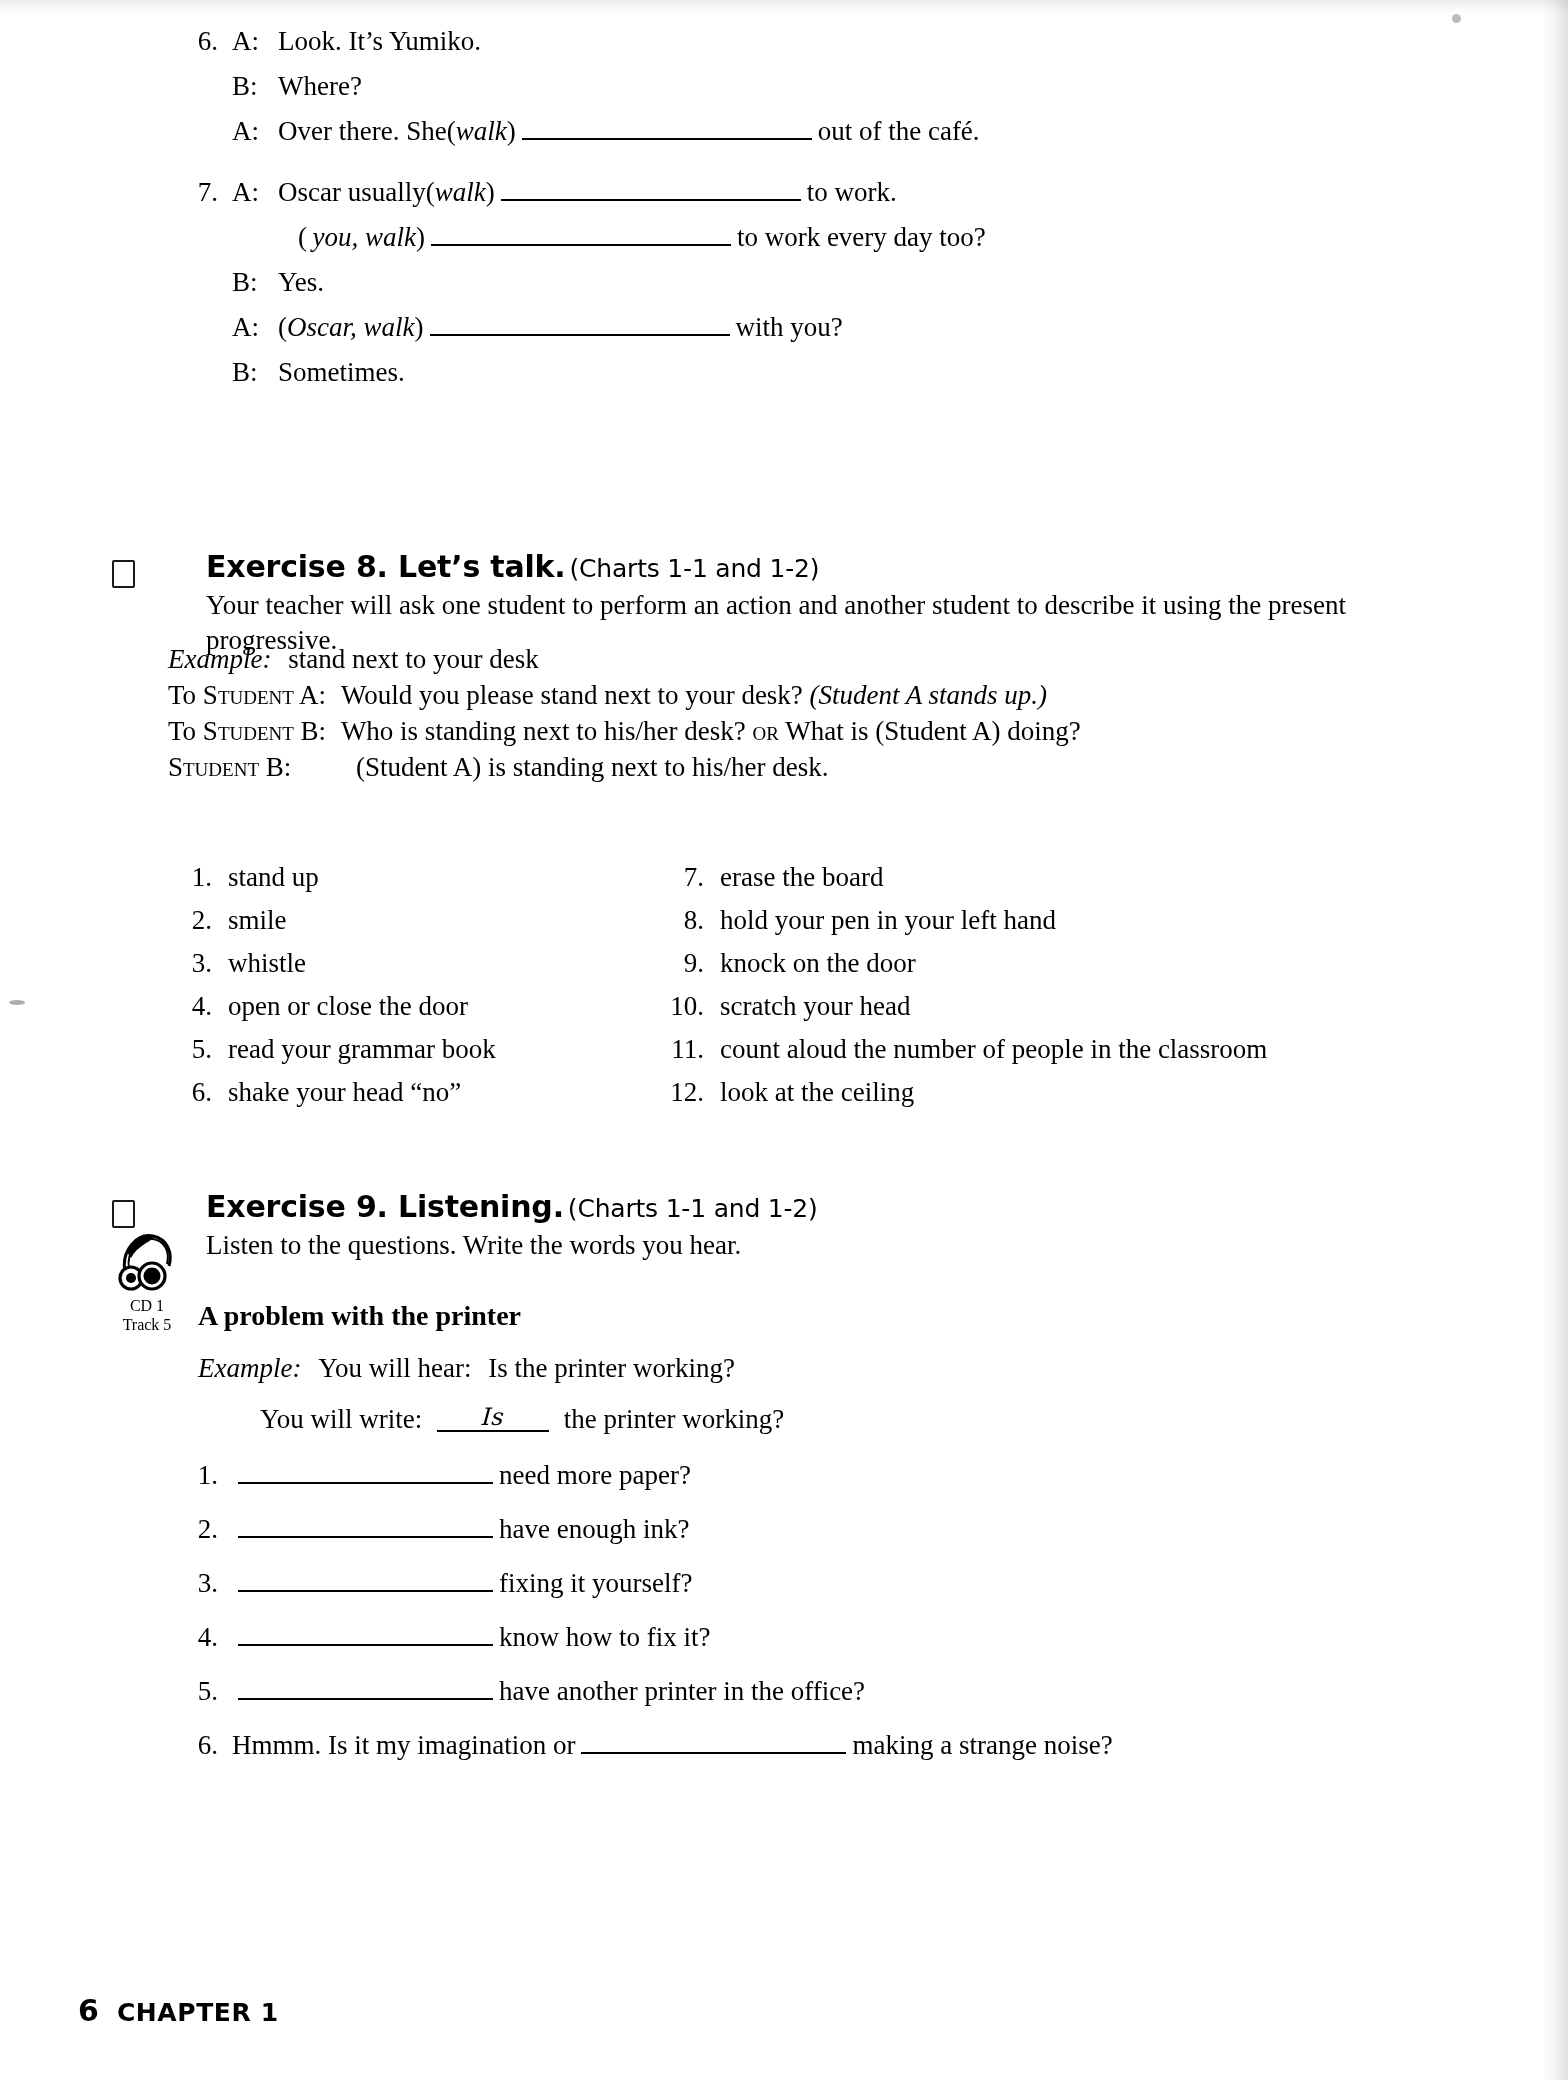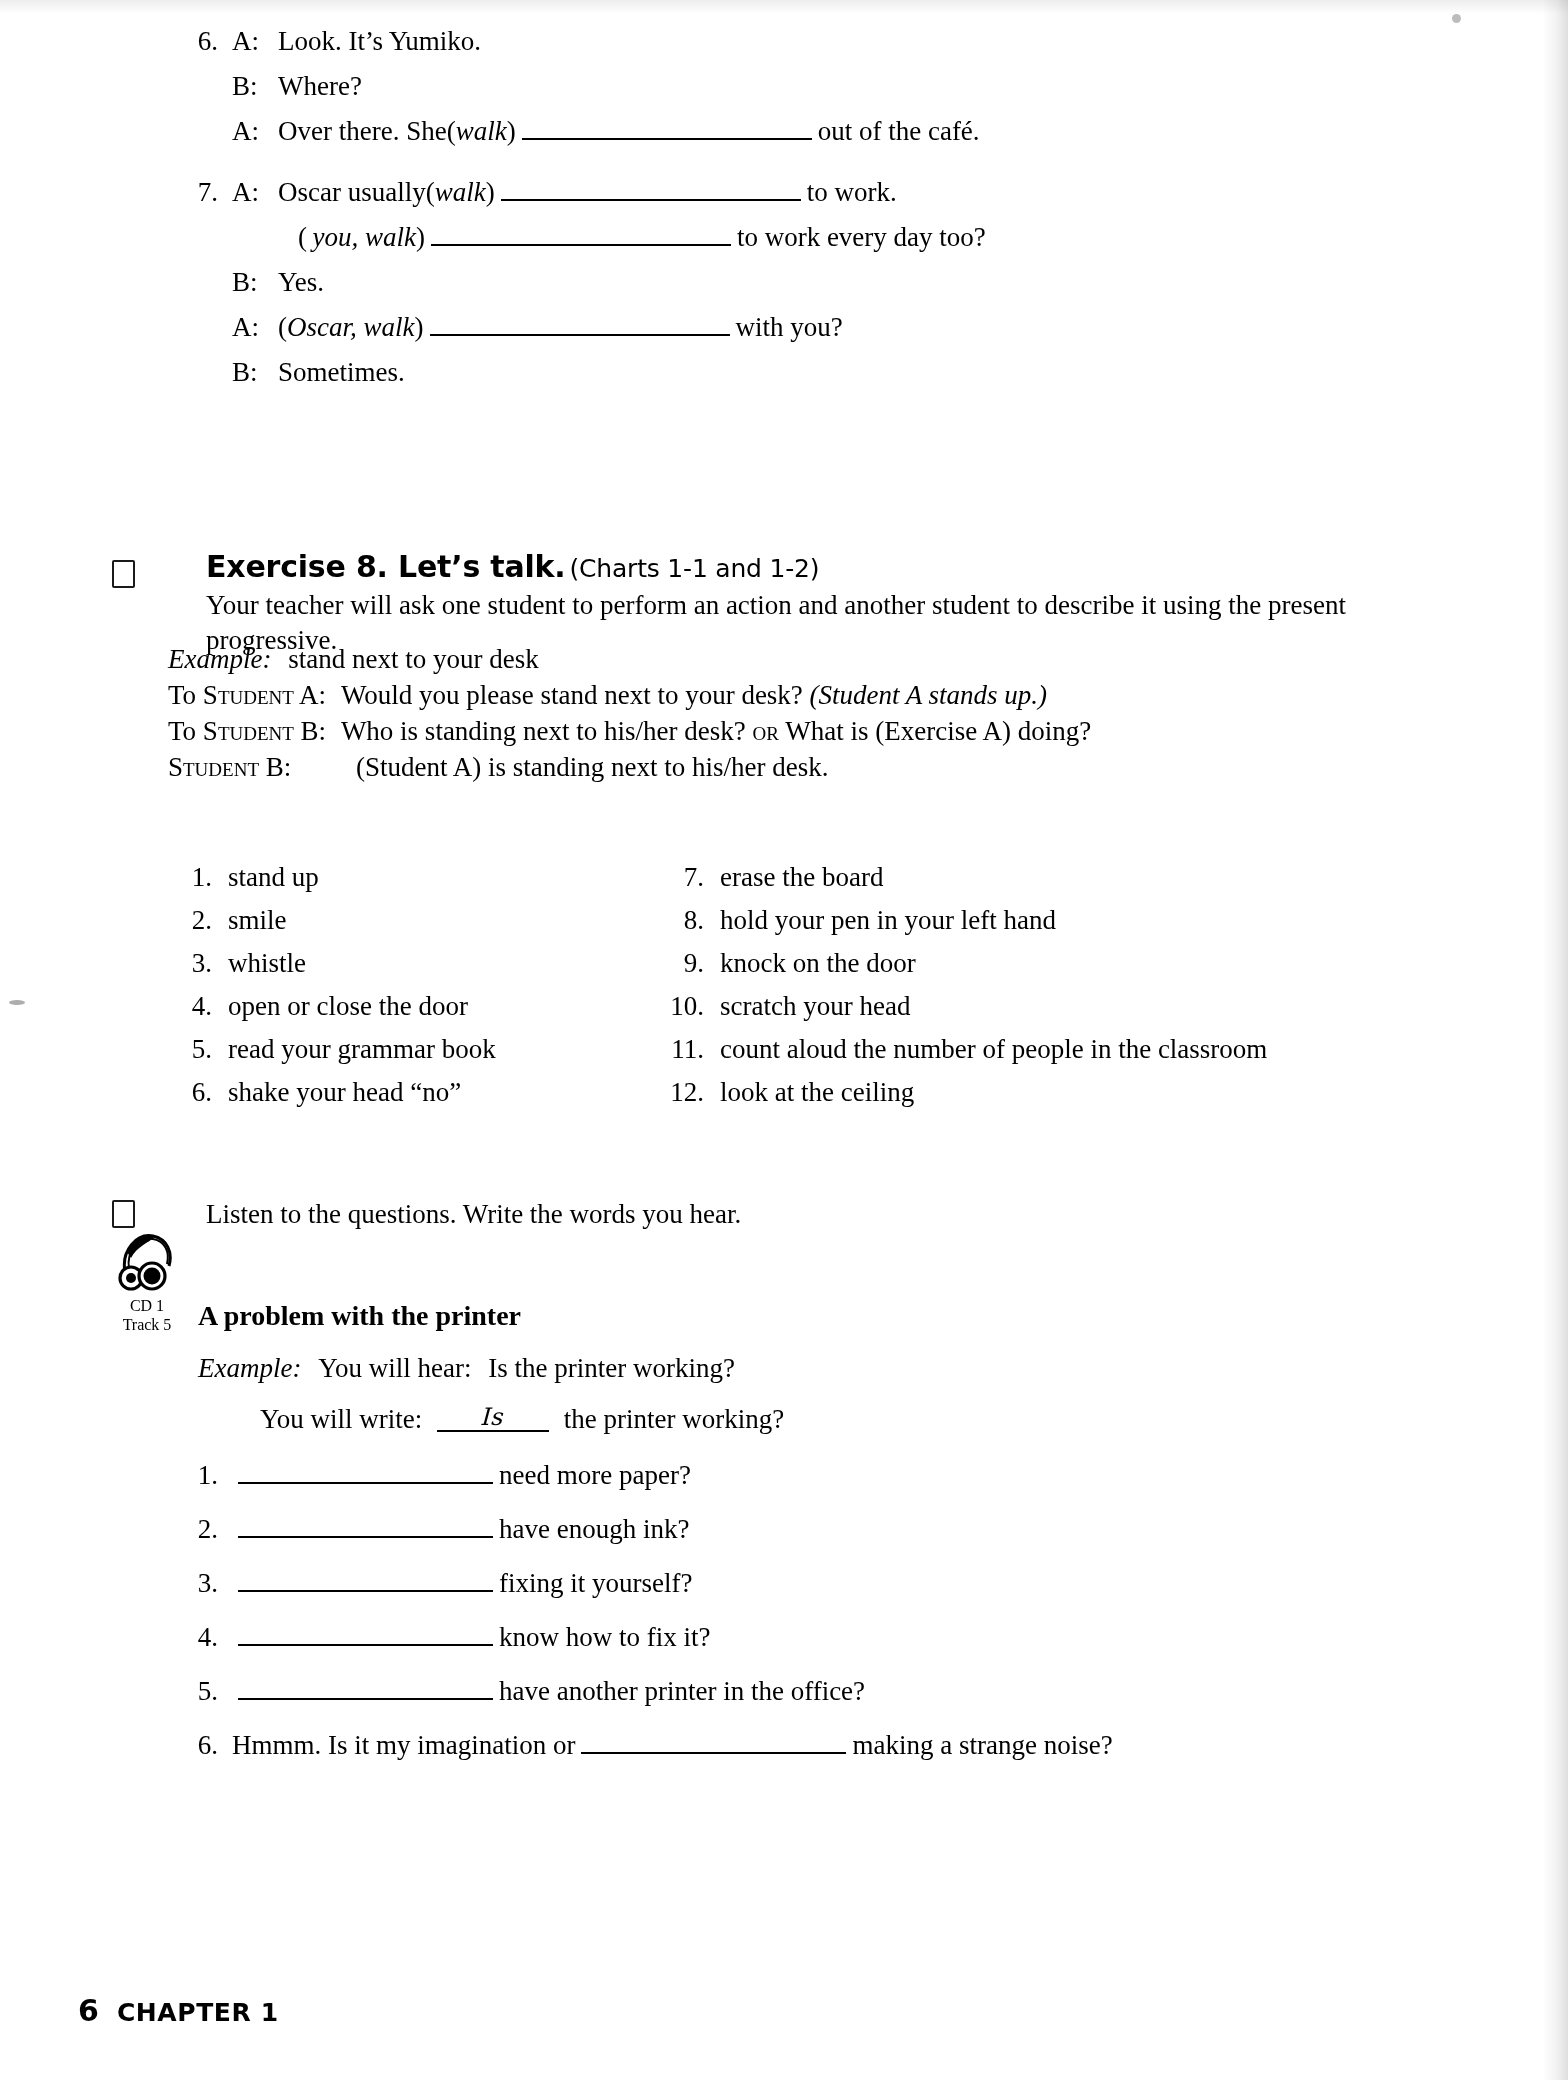--- a/index.html
+++ b/index.html
@@ -278,21 +278,21 @@
     <div class="rline">
       <span class="ital">Example:</span>
       <span style="margin-left:10px;">stand next to your desk</span>
     </div>
     <div class="rline">
       <span>To </span><span class="smallcaps">Student</span><span> A:</span>
       <span style="margin-left:8px;">Would you please stand next to your desk?  </span><span class="ital">(Student A stands up.)</span>
     </div>
     <div class="rline">
       <span>To </span><span class="smallcaps">Student</span><span> B:</span>
-      <span style="margin-left:8px;">Who is standing next to his/her desk?  </span><span class="smallcaps">or</span><span>  What is (Exercise A) doing?</span>
+      <span style="margin-left:8px;">Who is standing next to his/her desk?  </span><span class="smallcaps">or</span><span>  What is (Student A) doing?</span>
     </div>
     <div class="rline">
       <span class="smallcaps">Student</span><span> B:</span>
       <span style="margin-left:58px;">(Student A) is standing next to his/her desk.</span>
     </div>
   </div>
 
   <div class="twocol" style="left:172px; top:864px;">
     <div class="col colA" style="width:340px;">
       <div class="li">
@@ -344,20 +344,24 @@
       <div class="li">
           <span class="li-num">12.</span>
           <span>look at the ceiling</span>
         </div>
     </div>
   </div>
 
   <div class="ex-block" style="left:112px; top:1192px; width:1340px;">
     <div class="ex-checkbox" style="top:8px;"></div>
     <div style="margin-left:94px;">
+      <div>
+        <span class="ex-title">Exercise 9. Listening.</span>
+        <span class="ex-charts">(Charts 1-1 and 1-2)</span>
+      </div>
       <div class="ex-direction">Listen to the questions.  Write the words you hear.</div>
     </div>
   </div>
 
   <div class="cdbadge" style="left:104px; top:1228px;">
     <svg class="headphones" width="64" height="66" viewBox="0 0 64 66">
       <path d="M10 44 C6 22, 22 5, 38 8 C52 11, 58 24, 54 38" fill="none" stroke="#000" stroke-width="3"></path>
       <path d="M14 41 C11 23, 24 9, 38 11 C50 13, 55 24, 52 36" fill="none" stroke="#000" stroke-width="2"></path>
       <path d="M12 24 C17 11, 31 6, 39 9 C34 15, 22 18, 16 30 Z" fill="#000"></path>
       <ellipse cx="16" cy="50" rx="11" ry="11" fill="#fff" stroke="#000" stroke-width="3.2"></ellipse>

